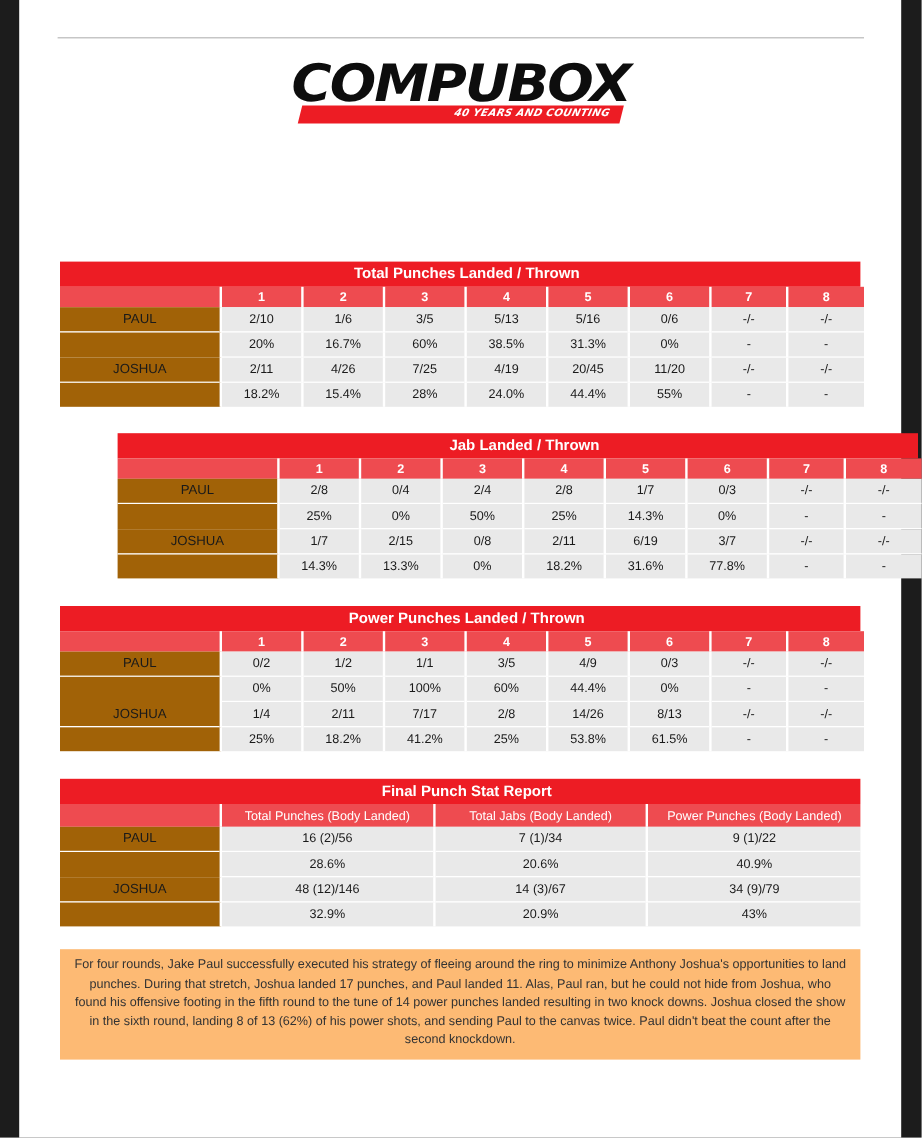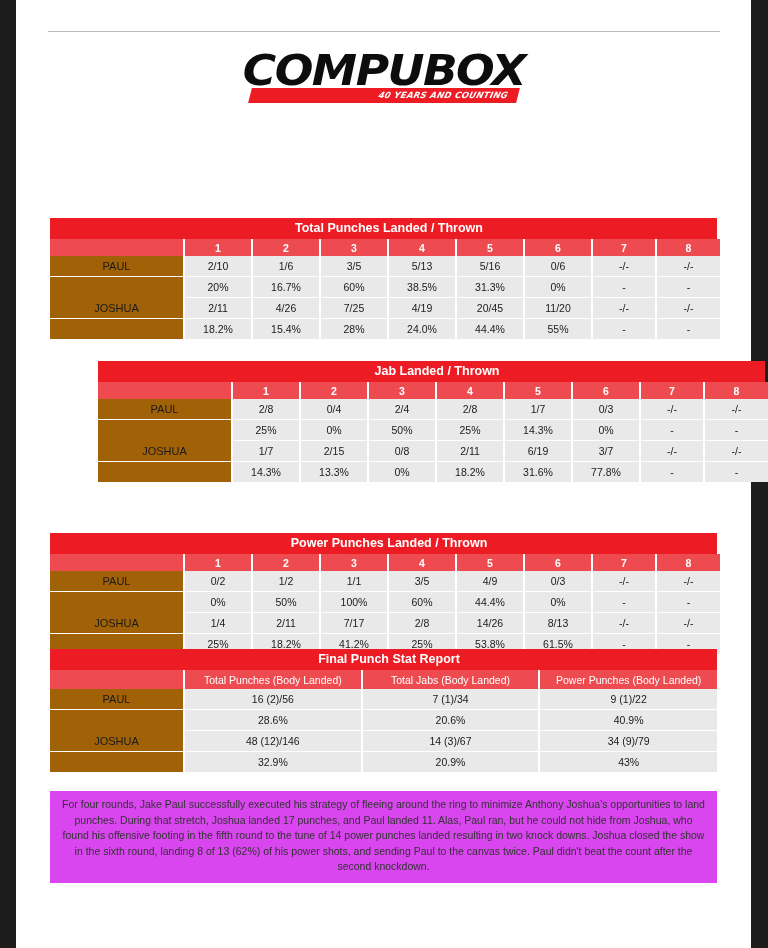--- a/index.html
+++ b/index.html
@@ -179,21 +179,21 @@
   }
   tr.row-top .cell-val {
     border-top: none;
   }
   .cell-name.spacer {
     border-top: 1px solid #ffffff;
   }
 
   
   .narr-body {
-    background: #d946ef;
+    background: #fdba74;
     color: #333333;
     font-size: 10.5px;
     line-height: 15.5px;
     text-align: center;
     padding: 6px 12px 8px 12px;
     box-sizing: border-box;
     width: 667px;
   }
 </style>
 </head>
@@ -356,21 +356,21 @@
               <td class="cell-val">0%</td>
               <td class="cell-val">18.2%</td>
               <td class="cell-val">31.6%</td>
               <td class="cell-val">77.8%</td>
               <td class="cell-val">-</td>
               <td class="cell-val">-</td>
             </tr>
           </tbody>
         </table>
       </div>
-      <div style="position: absolute; left: 0px; top: 287px; width: 667px; margin-top: 28px;">
+      <div style="position: absolute; left: 0px; top: 287px; width: 667px;">
         <div class="block-title">Power Punches Landed / Thrown</div>
         <table class="stat">
           <colgroup>
             <col style="width: 134px;">
             <col style="width: 68px;">
             <col style="width: 68px;">
             <col style="width: 68px;">
             <col style="width: 68px;">
             <col style="width: 68px;">
             <col style="width: 68px;">

